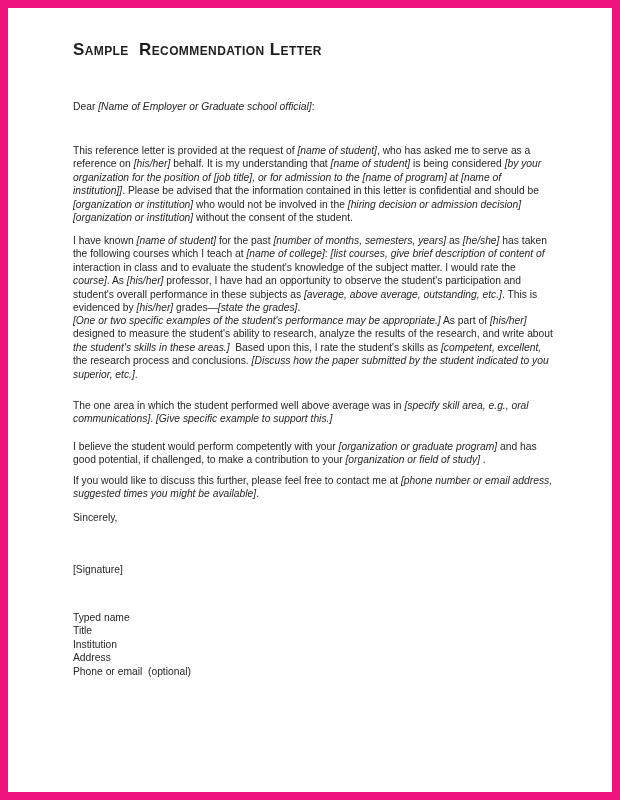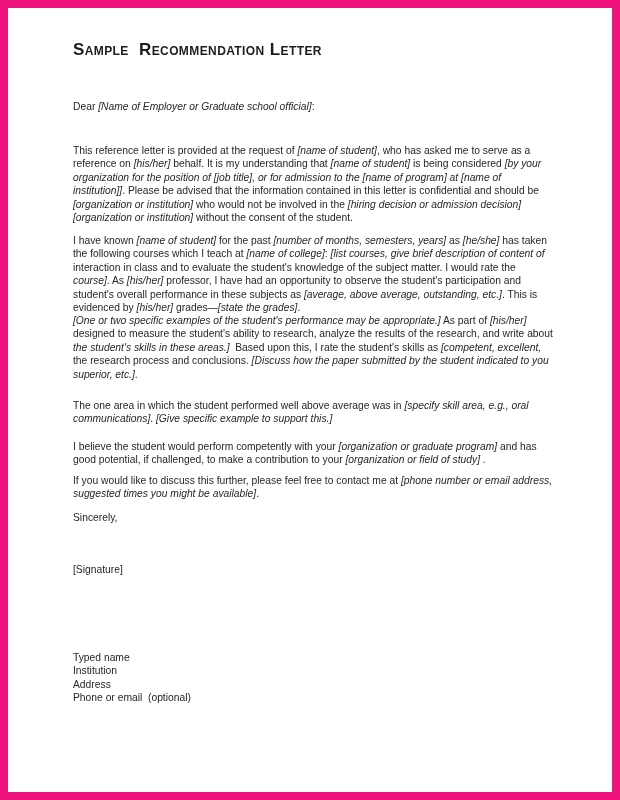--- a/index.html
+++ b/index.html
@@ -84,21 +84,22 @@
         <div class="block" style="top: 466px;">
           <div class="line"><span>If you would like to discuss this further, please feel free to contact me at </span><em>[phone number or email address,</em></div>
           <div class="line"><em>suggested times you might be available]</em><span>.</span></div>
         </div>
         <div class="block" style="top: 503px;">
           <div class="line"><span>Sincerely,</span></div>
         </div>
         <div class="block" style="top: 555px;">
           <div class="line"><span>[Signature]</span></div>
         </div>
-        <div class="block" style="top: 603px; margin-top: 40px;">
+        <div class="block" style="top: 603px;">
           <div class="line"><span>Typed name</span></div>
+          <div class="line"><span>Title</span></div>
           <div class="line"><span>Institution</span></div>
           <div class="line"><span>Address</span></div>
           <div class="line"><span>Phone or email  (optional)</span></div>
         </div>
       </div>
   </div>
 </div>
 
 </body></html>

